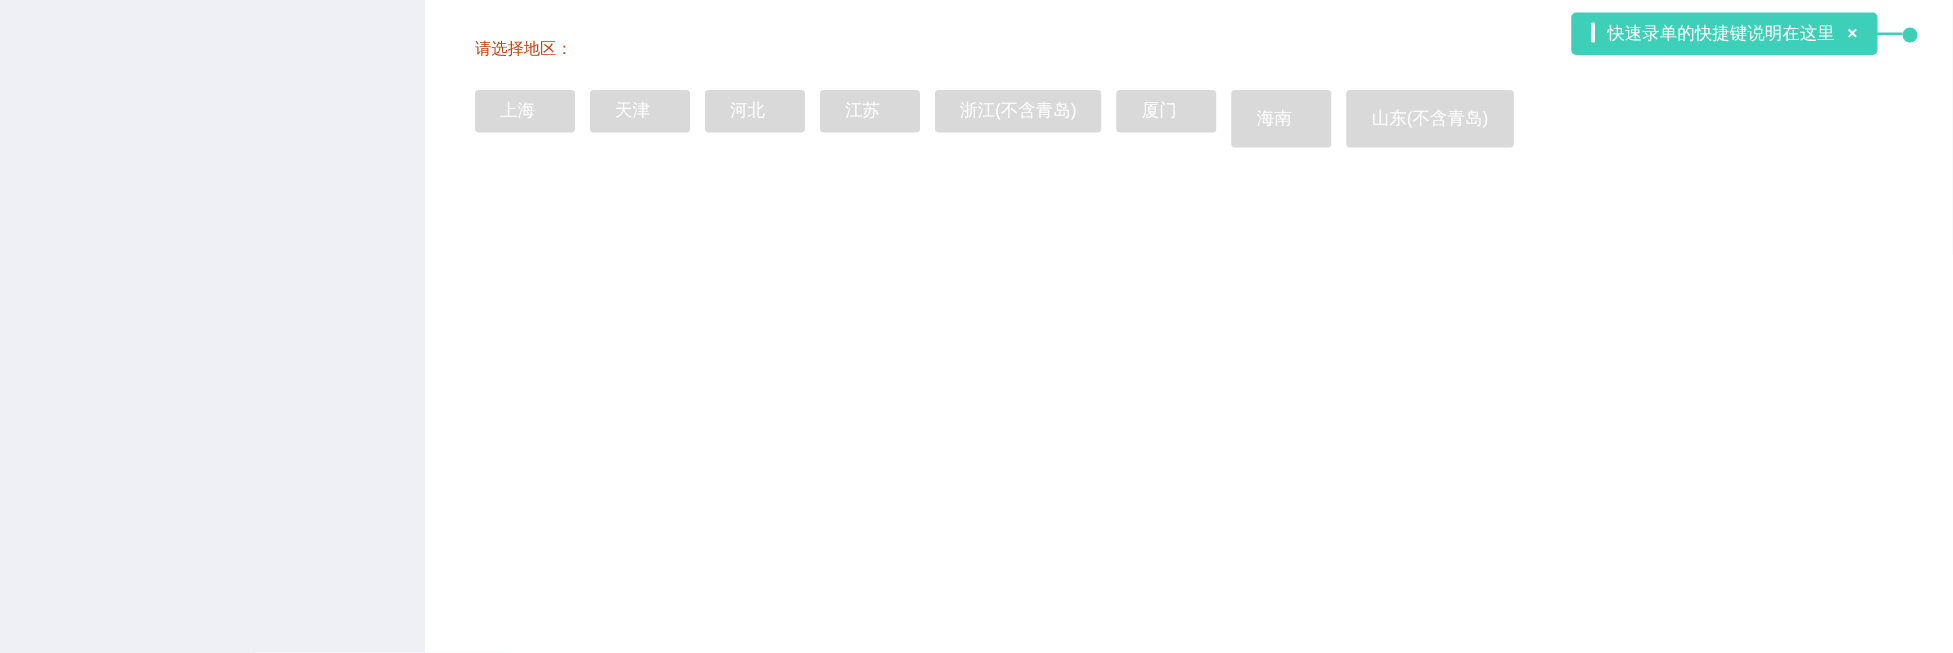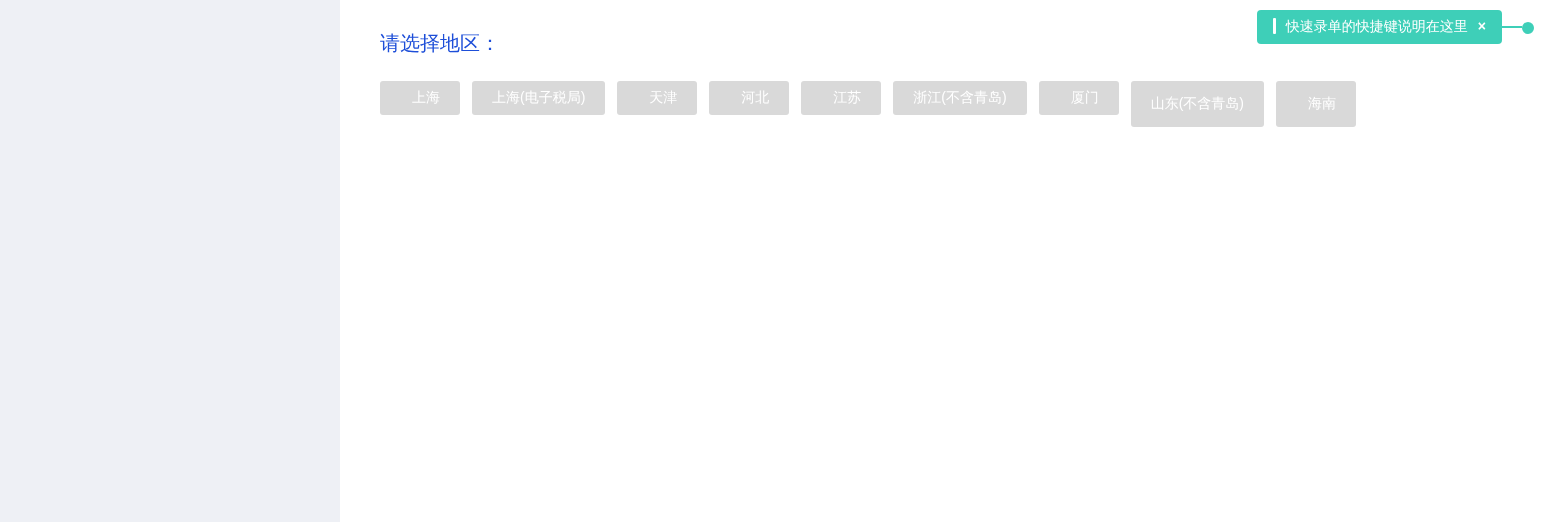--- a/index.html
+++ b/index.html
@@ -30,42 +30,42 @@
       position: absolute;
       left: 340px;
       top: 0;
       right: 0;
       bottom: 0;
       background: #ffffff;
       padding: 30px 40px;
     }
 
     .page-title {
-      font-size: 20px;
-      color: #1d4ed8;
+      font-size: 13px;
+      color: #c2410c;
       margin-bottom: 24px;
       font-weight: normal;
     }
 
     .region-buttons {
       display: flex;
       flex-wrap: wrap;
       gap: 12px;
     }
 
     .region-btn {
       padding: 8px 20px;
       background: #d9d9d9;
       border: none;
       border-radius: 3px;
       color: #fff;
       font-size: 14px;
       cursor: pointer;
       min-width: 80px;
-      text-align: right;
+      text-align: left;
       white-space: nowrap;
     }
 
     .tooltip-banner {
       position: absolute;
       top: 10px;
       right: 60px;
       background: #3ecfb8;
       color: #fff;
       padding: 8px 16px;
@@ -128,30 +128,29 @@
 <body>
 
 <div class="left-sidebar"></div>
 
 <div class="main-content">
   <div class="page-title">请选择地区：</div>
 
   <div class="region-buttons">
     <div class="row1">
       <button class="region-btn">上海</button>
-      <button class="region-btn">上海(电子税局)</button>
       <button class="region-btn">天津</button>
       <button class="region-btn">河北</button>
       <button class="region-btn">江苏</button>
       <button class="region-btn">浙江(不含青岛)</button>
       <button class="region-btn">厦门</button>
     </div>
     <div class="row2">
+      <button class="region-btn">海南</button>
       <button class="region-btn">山东(不含青岛)</button>
-      <button class="region-btn">海南</button>
     </div>
   </div>
 </div>
 
 <div class="tooltip-banner">
   <span class="bar"></span>
   <span>快速录单的快捷键说明在这里</span>
   <button class="close-btn">×</button>
 </div>
 

